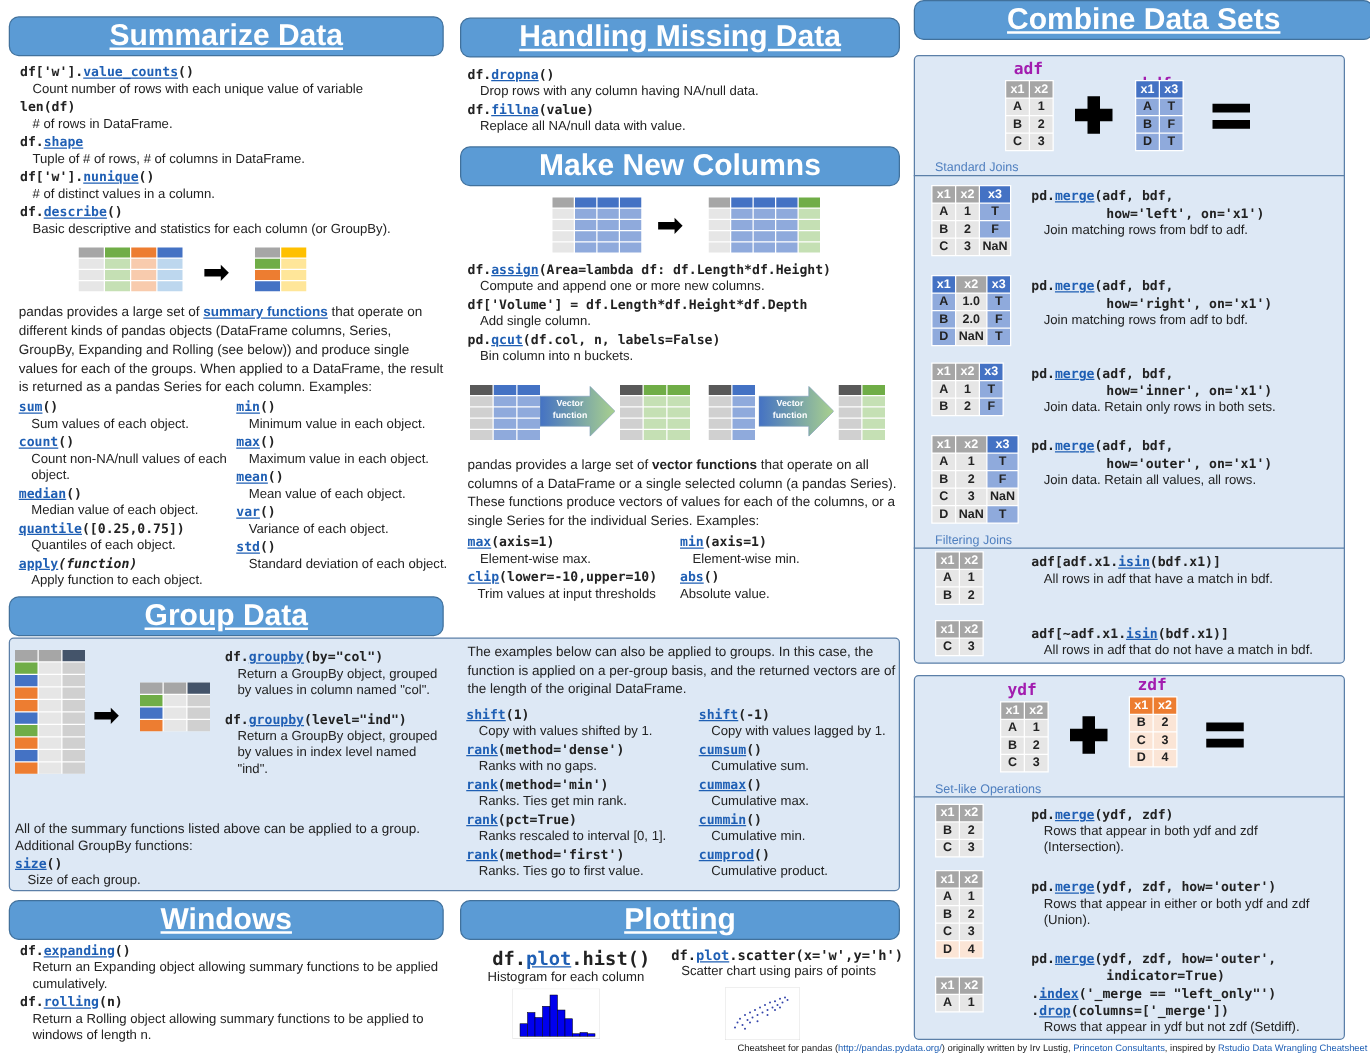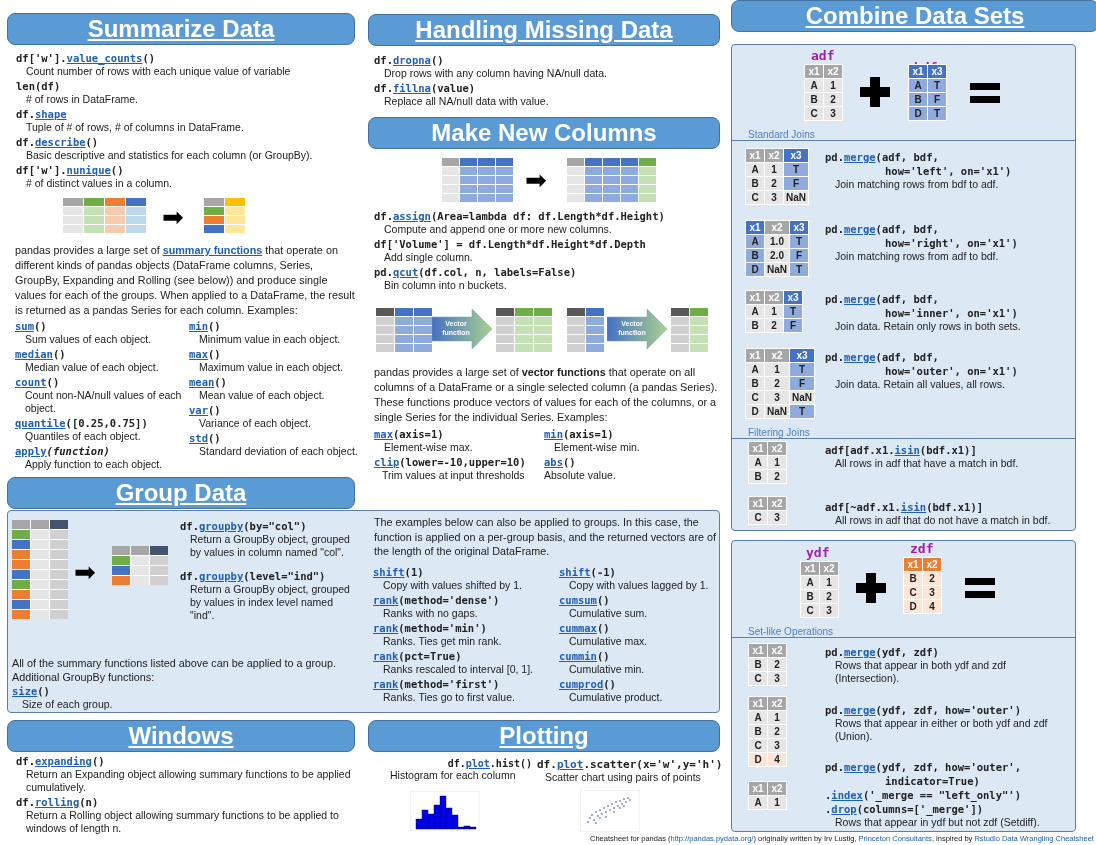--- a/index.html
+++ b/index.html
@@ -53,26 +53,26 @@
     </div>
   <div class="item">
       <div class="code mono"><span>len(df)</span></div>
       <div class="desc"># of rows in DataFrame.</div>
     </div>
   <div class="item">
       <div class="code mono"><span>df.</span><span class="lnk">shape</span></div>
       <div class="desc">Tuple of # of rows, # of columns in DataFrame.</div>
     </div>
   <div class="item">
+      <div class="code mono"><span>df['w'].</span><span class="lnk">nunique</span><span>()</span></div>
+      <div class="desc"># of distinct values in a column.</div>
+    </div>
+  <div class="item">
       <div class="code mono"><span>df.</span><span class="lnk">describe</span><span>()</span></div>
       <div class="desc">Basic descriptive and statistics for each column (or GroupBy).</div>
-    </div>
-  <div class="item">
-      <div class="code mono"><span>df['w'].</span><span class="lnk">nunique</span><span>()</span></div>
-      <div class="desc"># of distinct values in a column.</div>
     </div>
 </div>
 
 <div class="blk grid" style="left:63px;top:198px;grid-template-columns:repeat(4,20px)">
   <div style="background:#a6a6a6"></div>
     <div style="background:#70ad47"></div>
     <div style="background:#ed7d31"></div>
     <div style="background:#4472c4"></div>
   <div style="background:#e6e6e6"></div>
     <div style="background:#c5e0b4"></div>
@@ -103,26 +103,26 @@
   <span>pandas provides a large set of </span><b class="lnk">summary functions</b><span> that operate on different kinds of pandas objects (DataFrame columns, Series, GroupBy, Expanding and Rolling (see below)) and produce single values for each of the groups. When applied to a DataFrame, the result is returned as a pandas Series for each column. Examples:</span>
 </div>
 
 <div class="col twocol" style="left:15px;top:319px;width:345px;grid-template-columns:168px 1fr">
   <div>
     <div class="item">
         <div class="code mono"><span class="lnk">sum</span><span>()</span></div>
         <div class="desc">Sum values of each object.</div>
       </div>
     <div class="item">
+        <div class="code mono"><span class="lnk">count</span><span>()</span></div>
+        <div class="desc">Count non-NA/null values of each object.</div>
+      </div>
+    <div class="item">
         <div class="code mono"><span class="lnk">median</span><span>()</span></div>
         <div class="desc">Median value of each object.</div>
-      </div>
-    <div class="item">
-        <div class="code mono"><span class="lnk">count</span><span>()</span></div>
-        <div class="desc">Count non-NA/null values of each object.</div>
       </div>
     <div class="item">
         <div class="code mono"><span class="lnk">quantile</span><span>([0.25,0.75])</span></div>
         <div class="desc">Quantiles of each object.</div>
       </div>
     <div class="item">
         <div class="code mono"><span class="lnk">apply</span><i>(function)</i></div>
         <div class="desc">Apply function to each object.</div>
       </div>
   </div>
@@ -469,21 +469,21 @@
       </div>
     <div class="item">
         <div class="code mono"><span class="lnk">abs</span><span>()</span></div>
         <div class="desc" style="padding-left:0">Absolute value.</div>
       </div>
   </div>
 </div>
 
 <div class="hdr" style="left:368px;top:720px;width:352px"><span>Plotting</span></div>
 <div class="col" style="left:382px;top:758px;width:150px;text-align:center">
-  <div class="mono" style="font-size:10px;text-align:right"><span>df.</span><span class="lnk">plot</span><span>.hist()</span></div>
+  <div class="mono" style="font-size:15px;text-align:center"><span>df.</span><span class="lnk">plot</span><span>.hist()</span></div>
   <div style="text-align:left;padding-left:8px">Histogram for each column</div>
 </div>
 <svg class="blk" style="left:410px;top:791px" width="70" height="40" viewBox="0 0 70 40">
   <rect x="0" y="0" width="70" height="40" fill="#fff" stroke="#ccc" stroke-width="0.5"></rect>
   <g fill="#0000ee" stroke="#000" stroke-width="0.4">
     <rect x="6" y="28" width="6" height="10"></rect>
     <rect x="12" y="19" width="6" height="19"></rect>
     <rect x="18" y="23" width="6" height="15"></rect>
     <rect x="24" y="14" width="6" height="24"></rect>
     <rect x="30" y="5" width="6" height="33"></rect>

